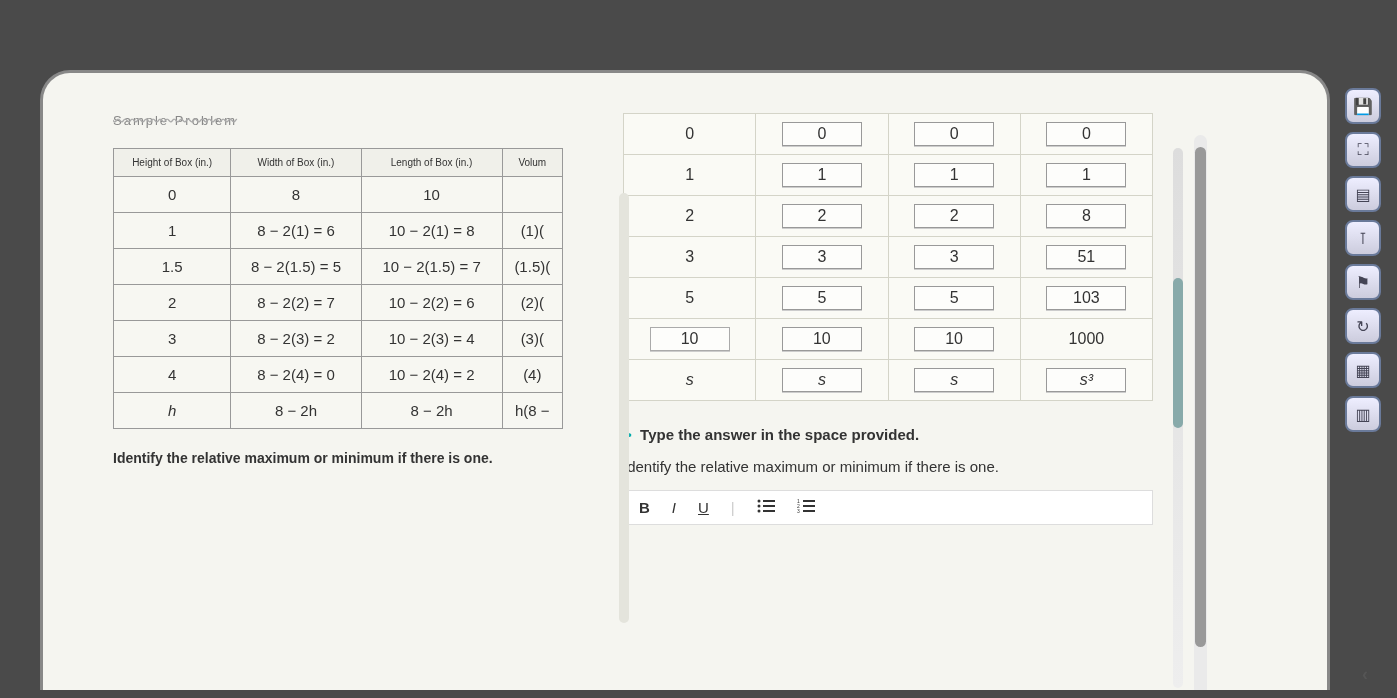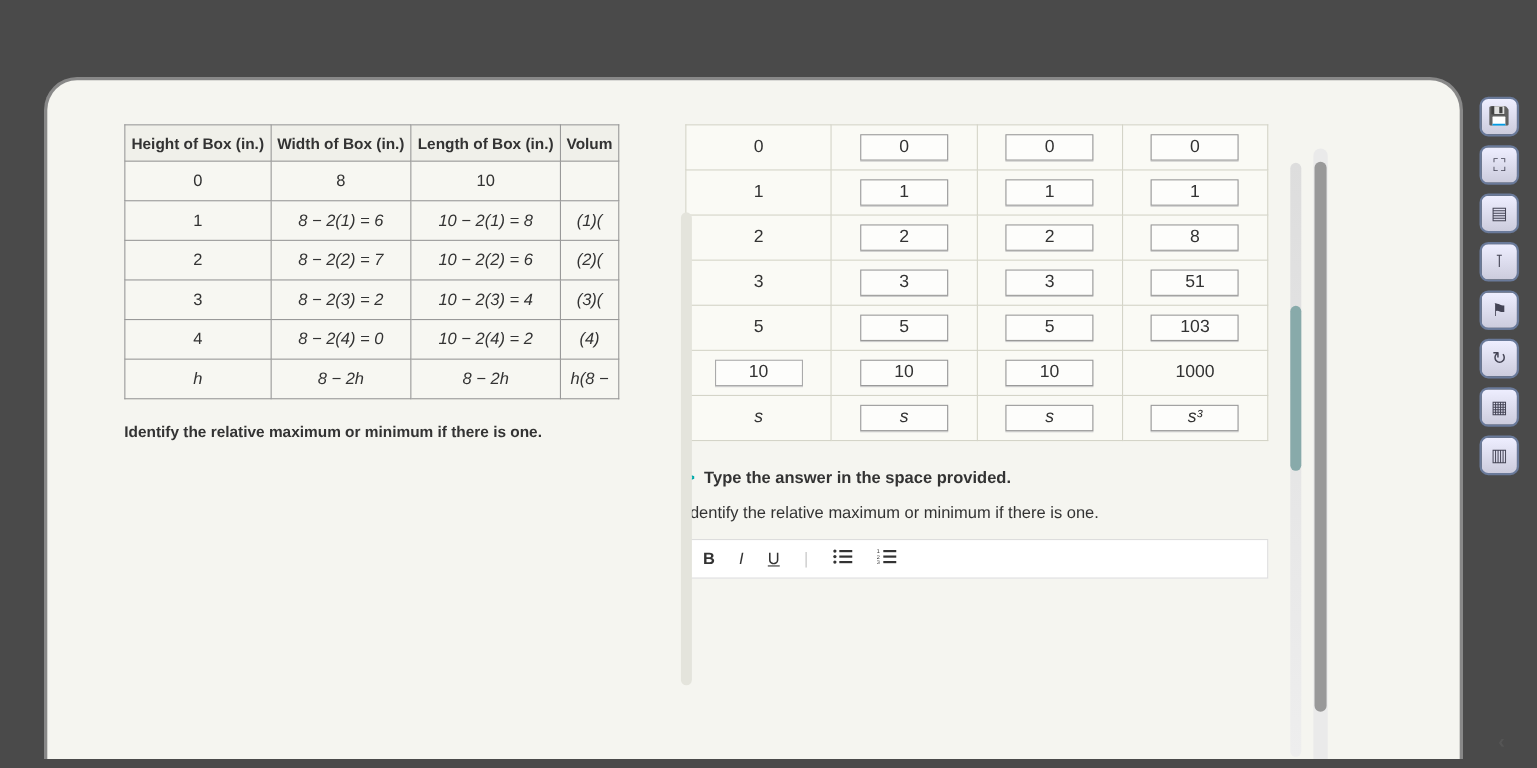--- a/index.html
+++ b/index.html
@@ -52,26 +52,26 @@
     background: #f7f7f2;
   }
   table.box-table th, table.box-table td {
     border: 1px solid #999;
     text-align: center;
     font-size: 15px;
     padding: 8px 5px;
     color: #333;
   }
   table.box-table th {
-    font-weight: bold;
+    font-weight: normal;
     background: #f0f0ea;
-    font-size: 14px;
+    font-size: 10px;
   }
   table.box-table td { height: 36px; }
-  .faded { color: #a5b0a5; font-style: italic; }
+  .faded { color: #a5b0a5; }
 
   .instruct {
     font-size: 14px;
     font-weight: bold;
     color: #333;
     margin-top: 20px;
     line-height: 1.4;
   }
 
   
@@ -208,20 +208,21 @@
     border-radius: 5px;
   }
 </style>
 </head>
 <body>
 
 <div class="viewport">
   <div class="content-wrap">
 
     <div class="left-pane">
+      <div class="pane-title">Sample Problem</div>
 
       <table class="box-table">
         <thead>
           <tr>
             <th>Height of Box (in.)</th>
             <th>Width of Box (in.)</th>
             <th>Length of Box (in.)</th>
             <th>Volum</th>
           </tr>
         </thead>
@@ -230,20 +231,26 @@
             <td>0</td>
             <td>8</td>
             <td>10</td>
             <td></td>
           </tr>
           <tr>
             <td>1</td>
             <td class="faded">8 − 2(1) = 6</td>
             <td class="faded">10 − 2(1) = 8</td>
             <td class="faded">(1)(</td>
+          </tr>
+          <tr>
+            <td>1.5</td>
+            <td class="faded">8 − 2(1.5) = 5</td>
+            <td class="faded">10 − 2(1.5) = 7</td>
+            <td class="faded">(1.5)(</td>
           </tr>
           <tr>
             <td>2</td>
             <td class="faded">8 − 2(2) = 7</td>
             <td class="faded">10 − 2(2) = 6</td>
             <td class="faded">(2)(</td>
           </tr>
           <tr>
             <td>3</td>
             <td class="faded">8 − 2(3) = 2</td>

